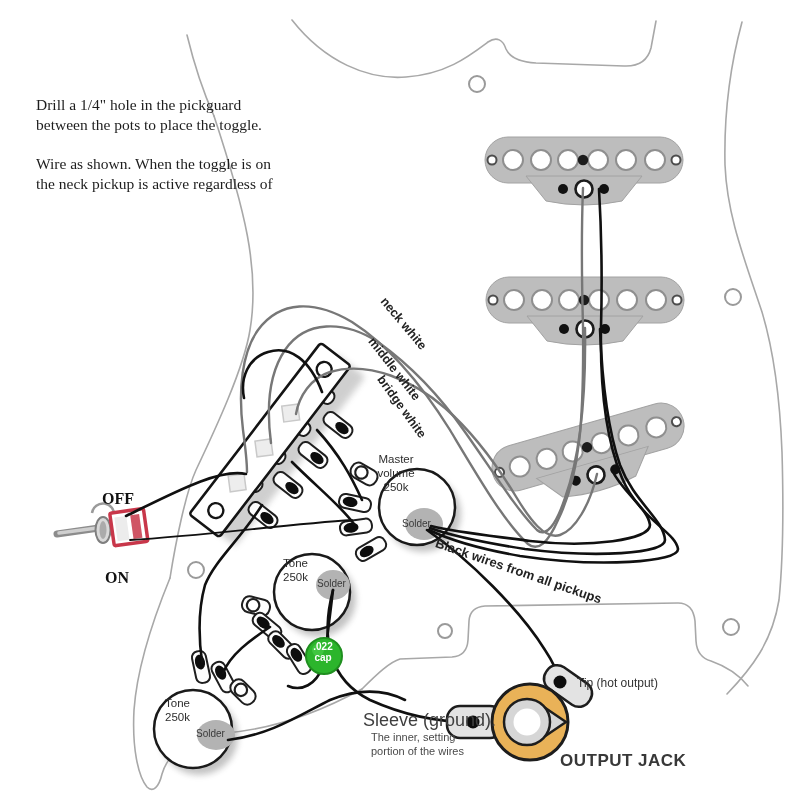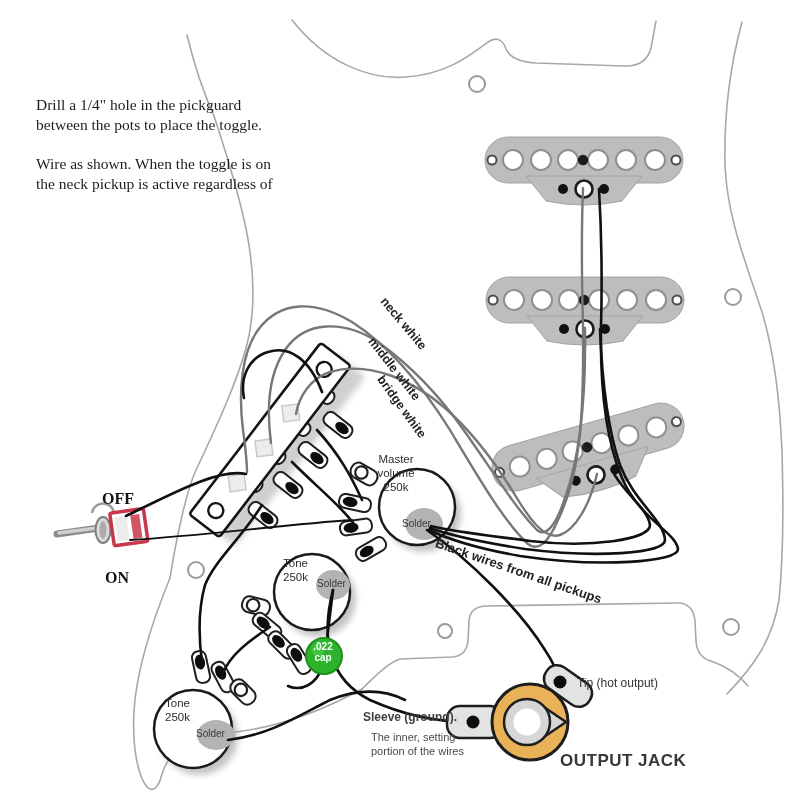--- a/index.html
+++ b/index.html
@@ -23,21 +23,21 @@
   #solder-low{left:196px;top:728px;}
   #cap-label{left:306px;top:641px;width:34px;text-align:center;color:#fff;
              font-size:10px;line-height:11px;font-weight:bold;}
   .wire-label{font-size:12.5px;font-weight:bold;color:#232323;white-space:nowrap;
               transform-origin:left center;}
   #lbl-neck{left:383px;top:292px;transform:rotate(50deg);}
   #lbl-middle{left:371px;top:332px;transform:rotate(52deg);}
   #lbl-bridge{left:380px;top:370px;transform:rotate(54deg);}
   #lbl-black{left:436px;top:535px;transform:rotate(19deg);font-size:13px;}
   #lbl-tip{left:577px;top:676px;font-size:12px;color:#333;font-weight:normal;}
-  #lbl-sleeve{left:363px;top:710px;font-size:12px;font-weight:bold;color:#3f3f3f;}
+  #lbl-sleeve{left:363px;top:710px;font-size:18px;font-weight:normal;color:#3f3f3f;}
   #lbl-sleeve-note{left:371px;top:731px;font-size:11px;line-height:13.5px;color:#4a4a4a;}
   #lbl-outputjack{left:560px;top:751px;font-size:17px;font-weight:bold;color:#383838;letter-spacing:.5px;}
 </style>
 </head>
 <body>
 
 <div id="stage">
 
   <svg id="art" width="809" height="800" viewBox="0 0 809 800">
     <defs>

